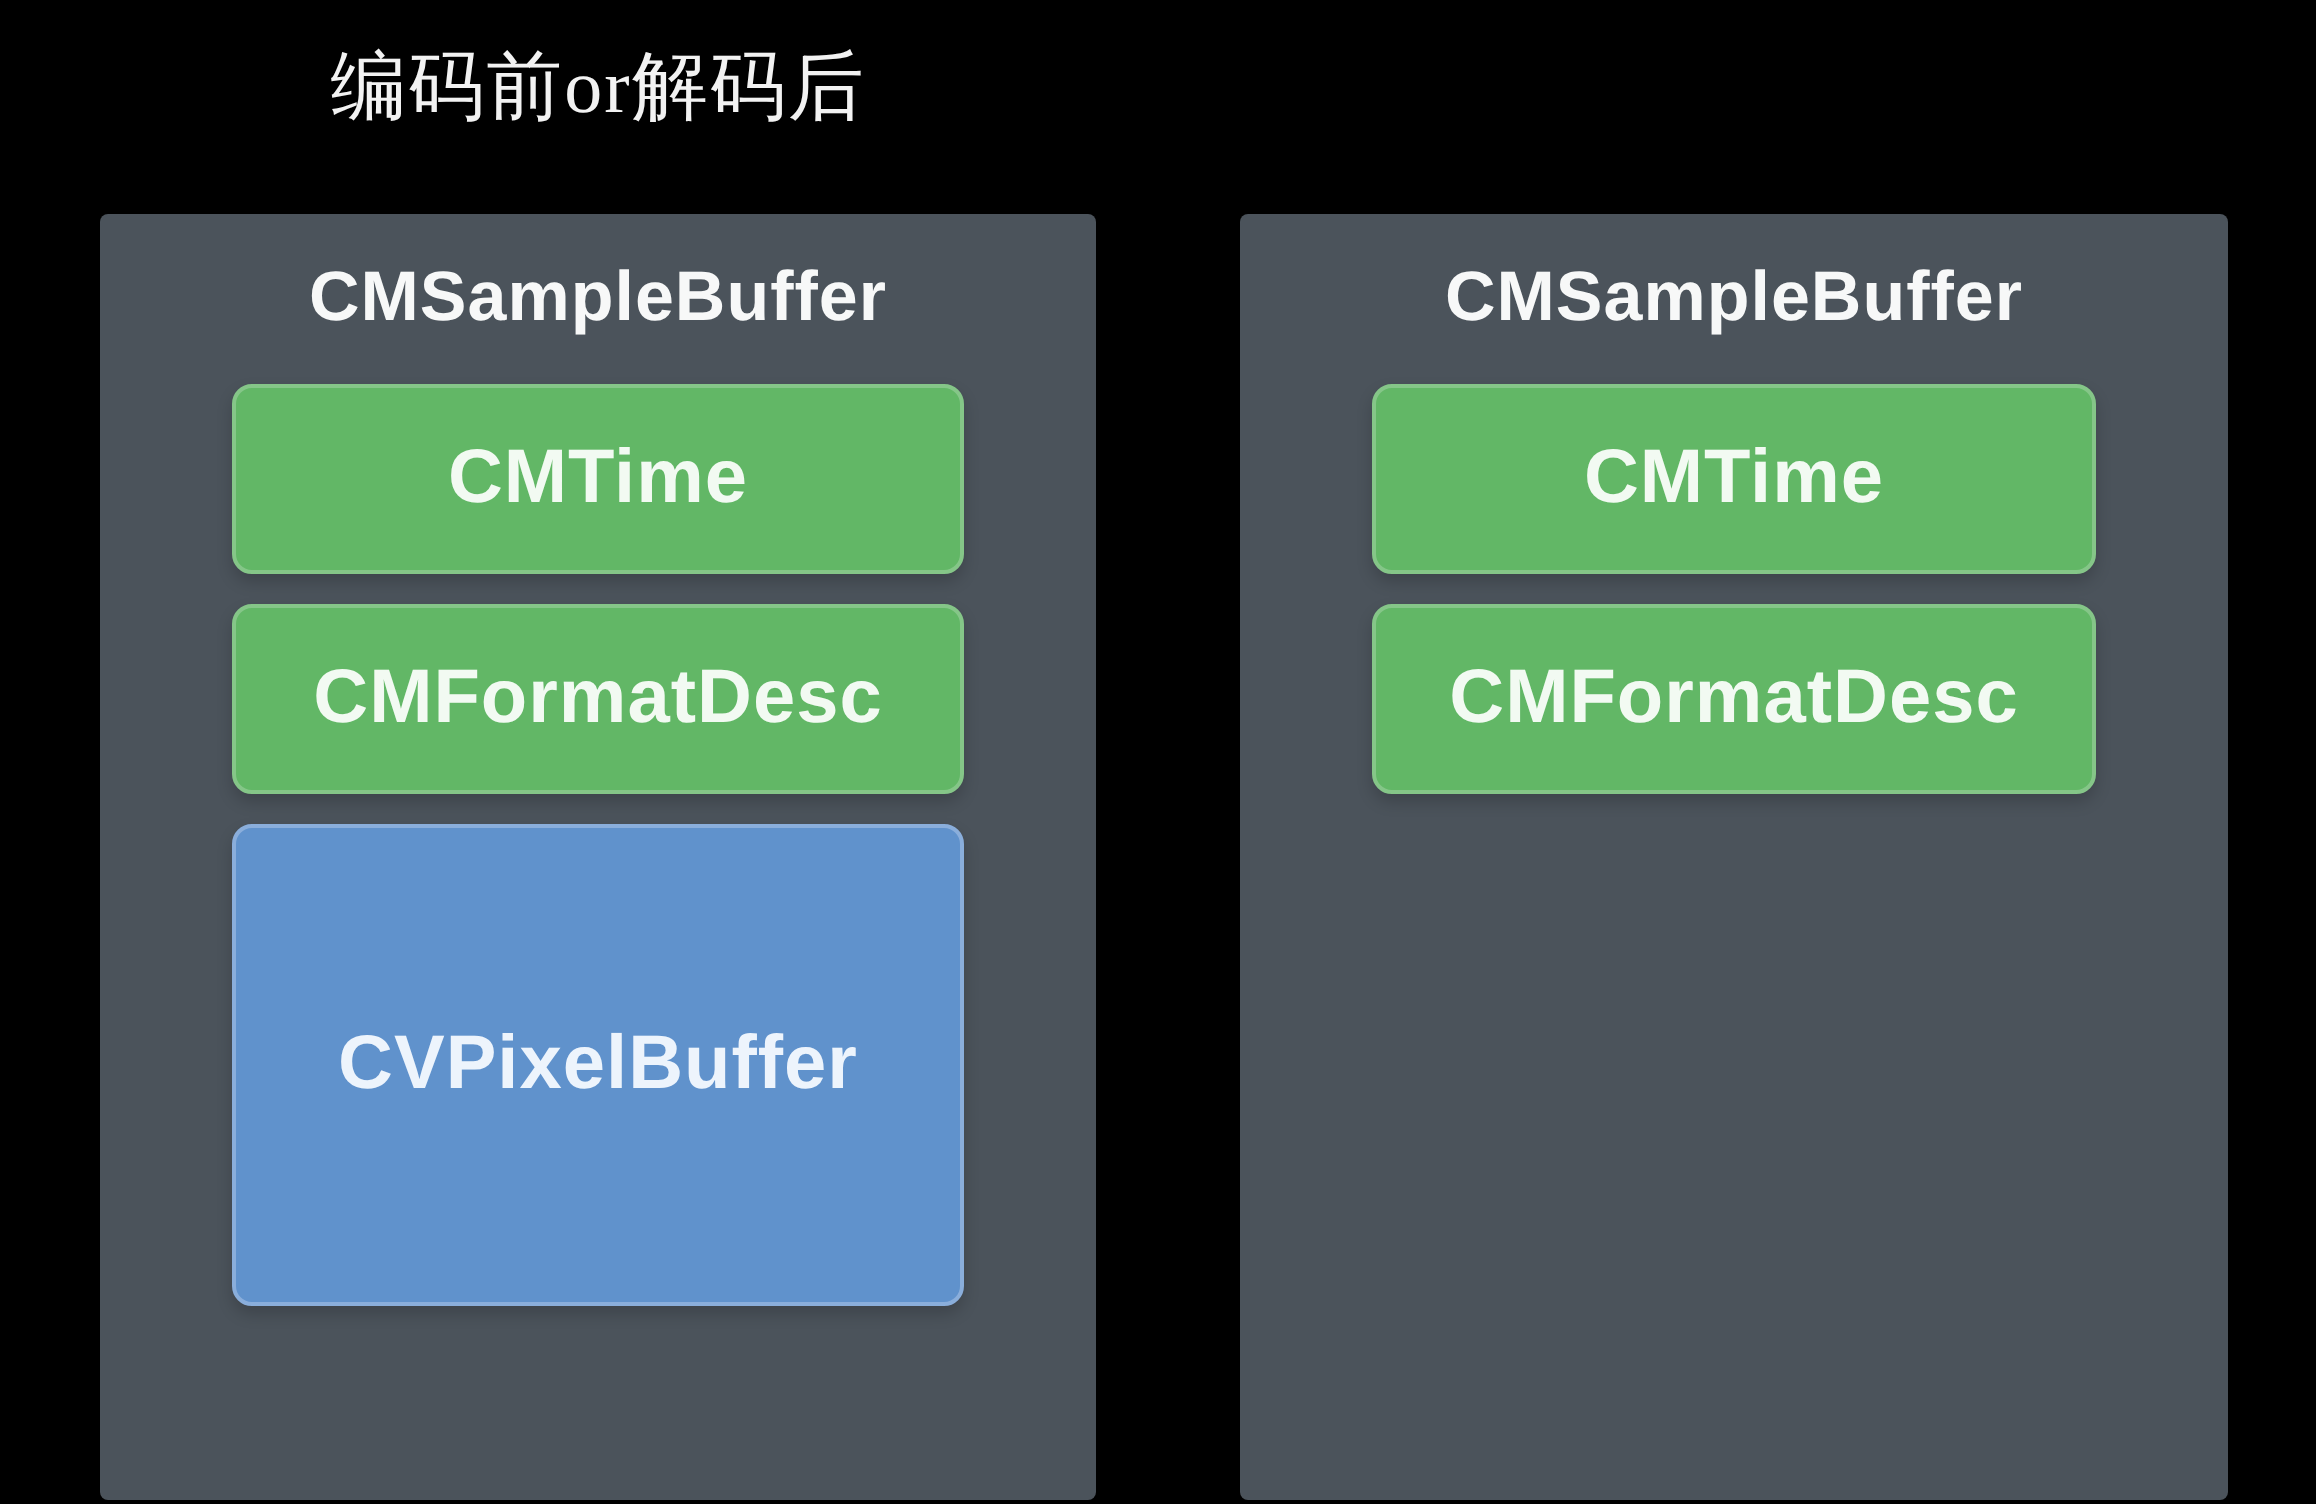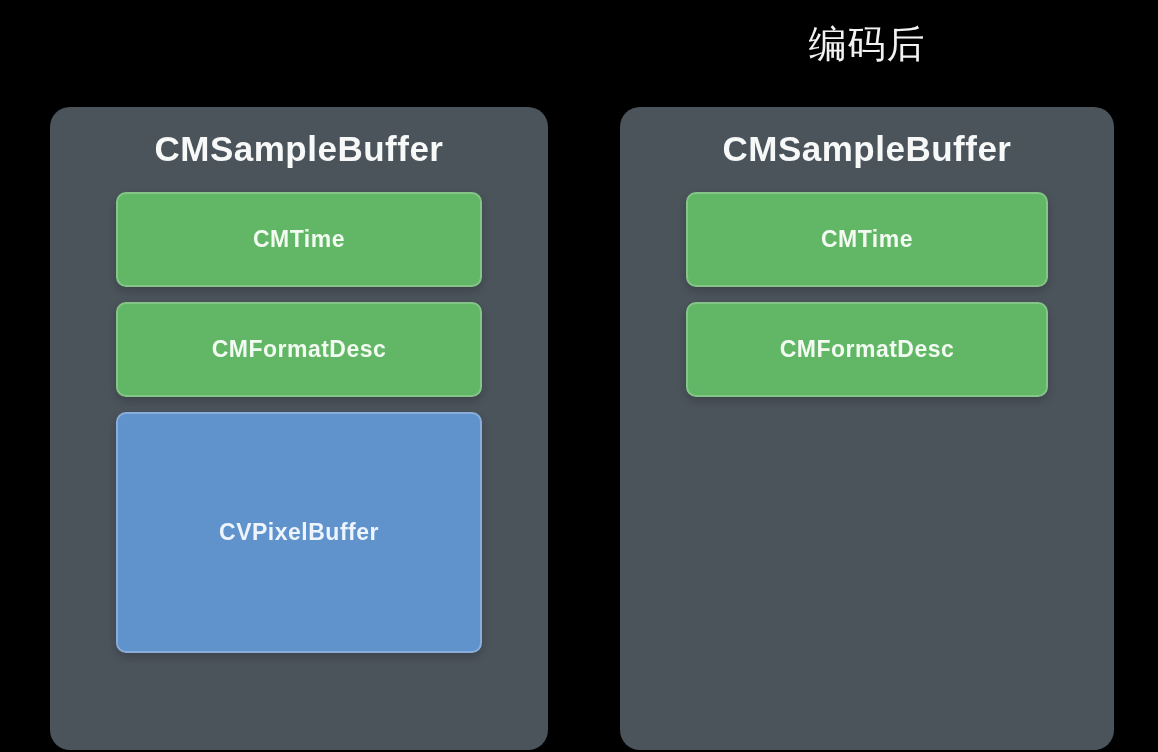--- a/index.html
+++ b/index.html
@@ -28,21 +28,21 @@
     letter-spacing: 1px;
   }
   .caption-left  { left: 50px;  width: 498px; }
   .caption-right { left: 620px; width: 494px; }
 
   .panel {
     position: absolute;
     top: 107px;
     height: 643px;
     background: #4b535b;
-    border-radius: 20px;
+    border-radius: 4px;
     box-sizing: border-box;
     box-shadow: 0 6px 14px rgba(0,0,0,0.45);
   }
   .panel-left  { left: 50px;  width: 498px; }
   .panel-right { left: 620px; width: 494px; }
 
   .panel-title {
     margin-top: 20px;
     height: 44px;
     line-height: 44px;
@@ -57,21 +57,21 @@
     padding: 0 66px;
   }
   .box {
     box-sizing: border-box;
     width: 100%;
     border-radius: 10px;
     margin-bottom: 15px;
     display: flex;
     align-items: center;
     justify-content: center;
-    font-size: 23px;
+    font-size: 38px;
     font-weight: 700;
     letter-spacing: 0.5px;
     box-shadow: 0 4px 8px rgba(0,0,0,0.18);
   }
   .box-small { height: 95px; }
   .box-large { height: 241px; }
   .box-green {
     background: #62b766;
     border: 2px solid #85c688;
     color: #f2faf2;
@@ -80,22 +80,22 @@
     background: #6092cc;
     border: 2px solid #8aaedb;
     color: #edf4fc;
   }
 </style>
 </head>
 <body>
 
 <div class="canvas">
 
+  <div class="caption caption-left">编码前or解码后</div>
 
-  <div class="caption caption-right">编码后</div>
 
   <div class="panel panel-left">
     <div class="panel-title">CMSampleBuffer</div>
     <div class="boxes">
       <div class="box box-green box-small">CMTime</div>
       <div class="box box-green box-small">CMFormatDesc</div>
       <div class="box box-blue box-large">CVPixelBuffer</div>
     </div>
   </div>
 

